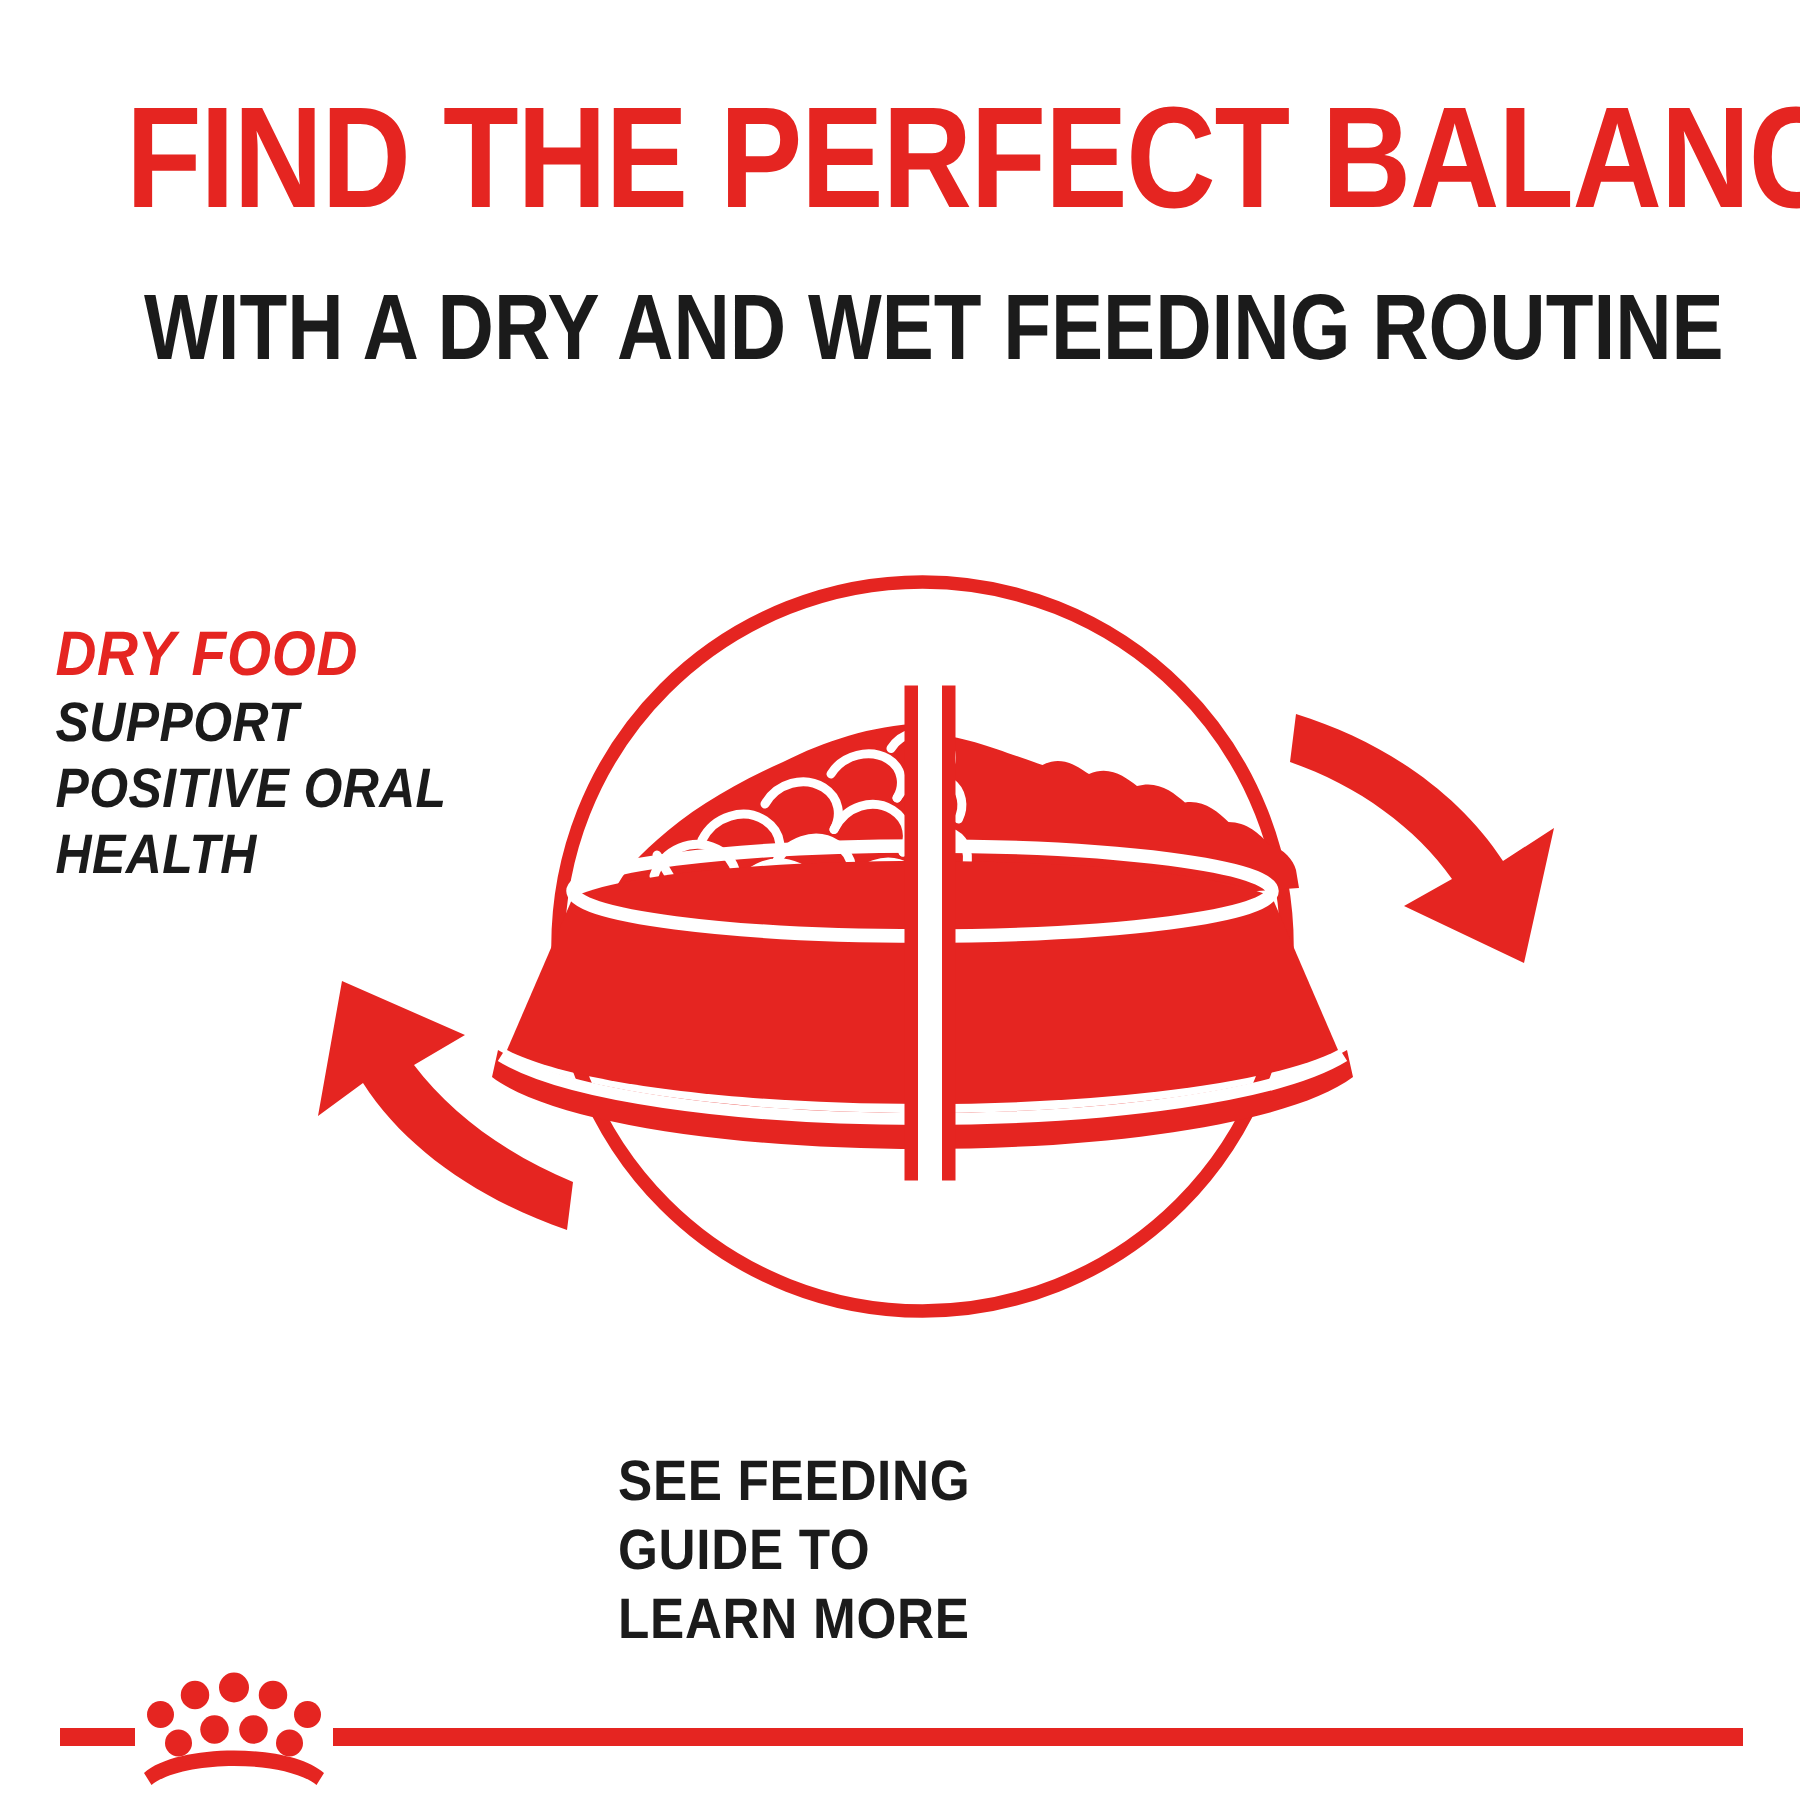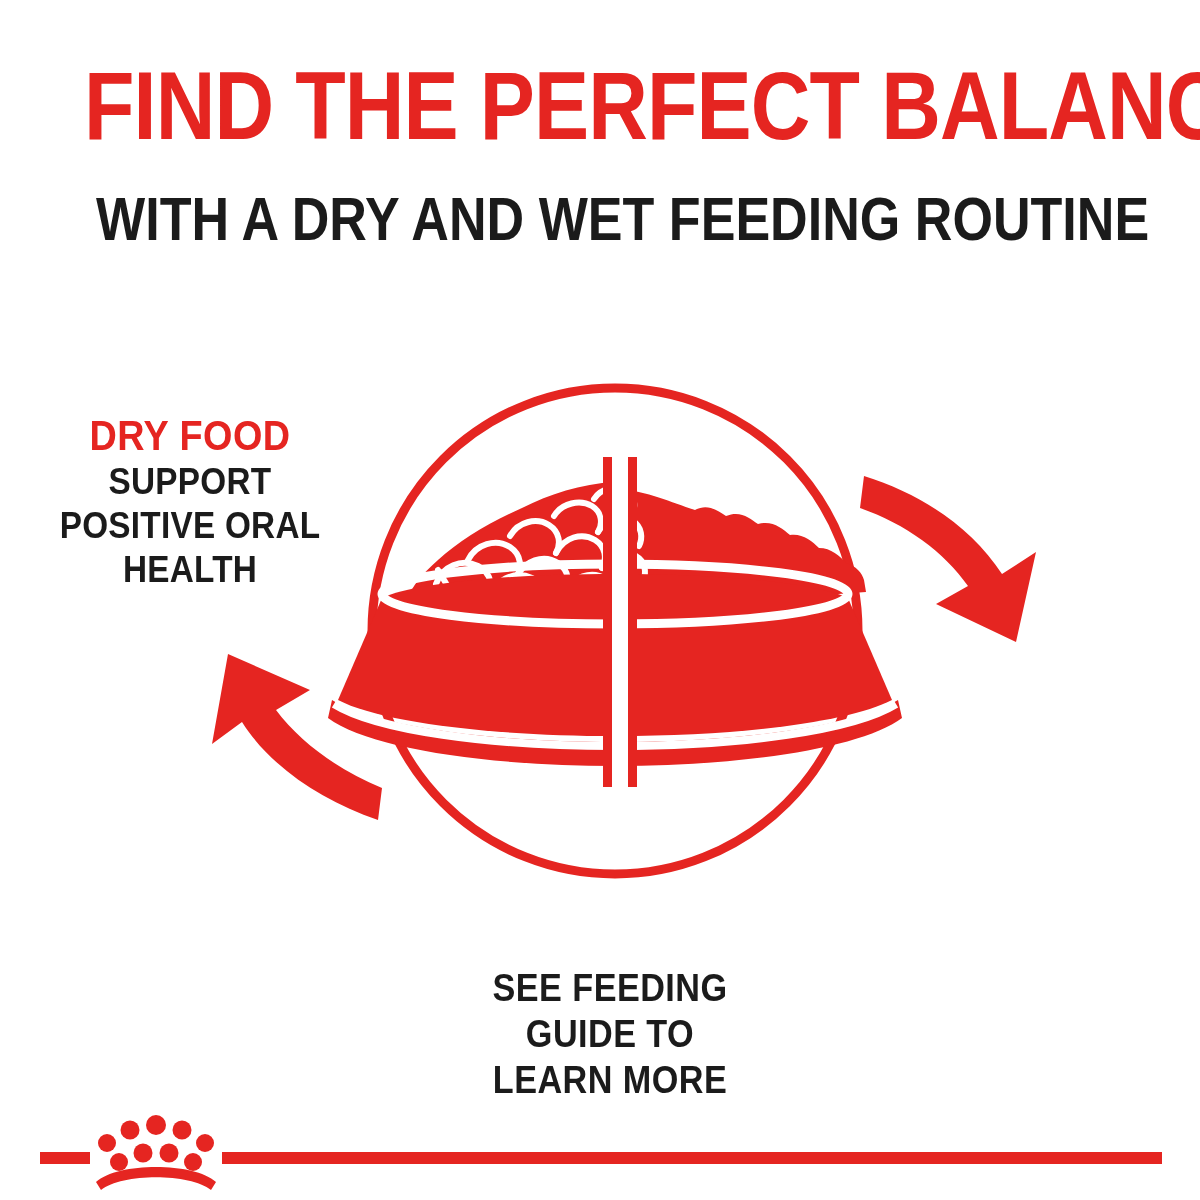--- a/index.html
+++ b/index.html
@@ -50,23 +50,24 @@
     line-height: 62px;
     letter-spacing: 0px;
     transform: scaleX(0.84);
     transform-origin: 600px 50%;
     white-space: nowrap;
   }
 
   
   .callout {
     position: absolute;
-    text-align: center;
-    font-family: "Liberation Sans Narrow", "Liberation Sans", sans-serif;
-    font-weight: bold;
+    text-align: left;
+    font-family: "Liberation Sans Narrow", "Liberation Sans", sans-serif;
+    font-weight: bold;
+    font-style: italic;
   }
   .callout .c-title {
     color: #E52521;
     font-size: 42px;
     line-height: 48px;
     letter-spacing: 0.5px;
     transform: scaleX(0.9);
     display: block;
   }
   .callout .c-line {
@@ -88,21 +89,21 @@
     top: 658px;
     width: 330px;
   }
 
   
   #caption {
     position: absolute;
     left: 390px;
     top: 965px;
     width: 440px;
-    text-align: center;
+    text-align: left;
     font-family: "Liberation Sans Narrow", "Liberation Sans", sans-serif;
     font-weight: bold;
     color: #1b1b1b;
   }
   #caption .cap-line {
     display: block;
     font-size: 38px;
     line-height: 46px;
     letter-spacing: 0.5px;
     transform: scaleX(0.9);

